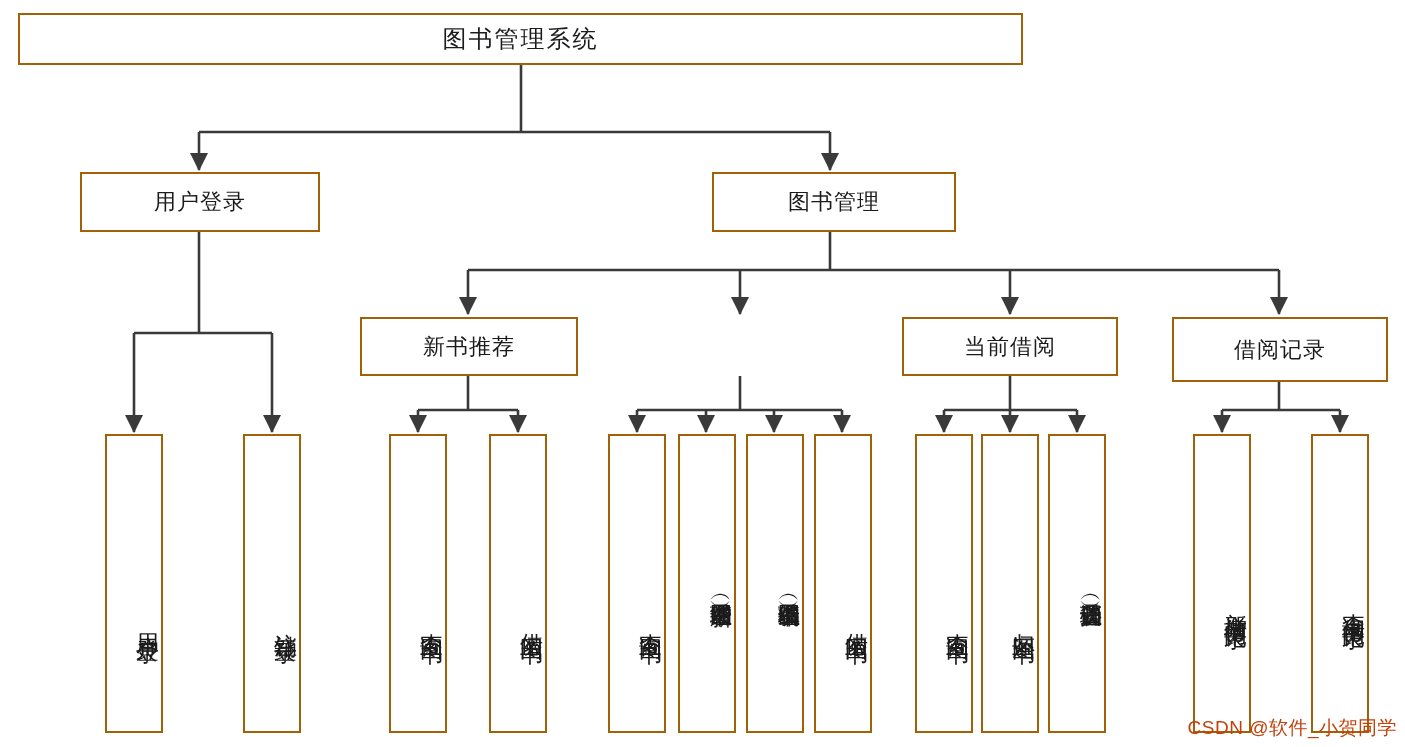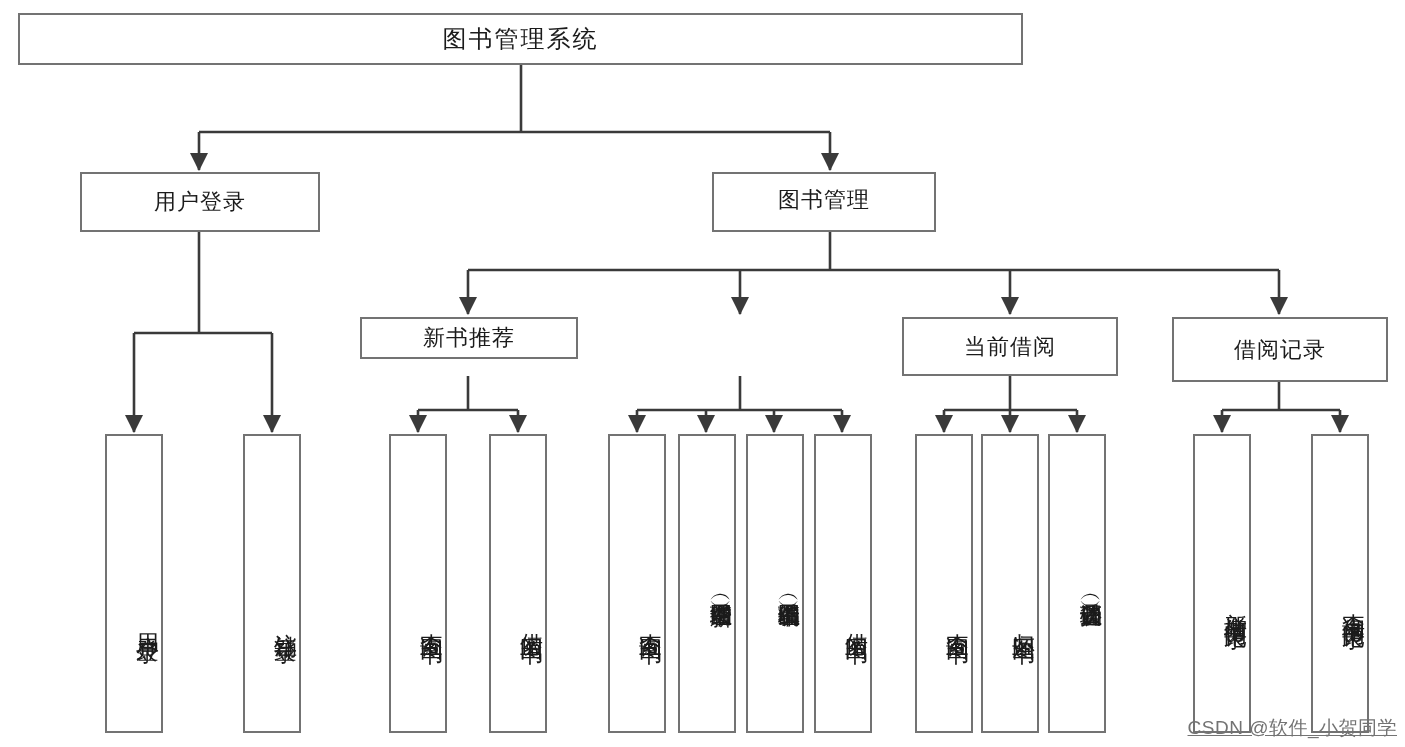--- a/index.html
+++ b/index.html
@@ -13,21 +13,21 @@
   #canvas{position:relative;width:1405px;height:747px;}
 
   
   #wires{position:absolute;left:0;top:0;width:1405px;height:747px;}
 
   
   .node{
     position:absolute;
     box-sizing:border-box;
     background:#ffffff;
-    border:2px solid #737373;
+    border:2px solid #a16207;
     display:flex;
     align-items:center;
     justify-content:center;
     color:#1b1b1b;
     line-height:1.16;
   }
   .node.h{                 
     font-size:22px;
     letter-spacing:1px;
   }
@@ -49,25 +49,24 @@
     font-size:22px;
     letter-spacing:0px;
     padding-top:6px;
   }
 
   
   #watermark{
     position:absolute;
     right:8px;bottom:6px;
     font-size:19px;
-    color:#737373;
+    color:#c2410c;
     letter-spacing:0.5px;
     user-select:none;
     white-space:nowrap;
-    text-decoration:underline;
   }
 </style>
 </head>
 <body>
 
 <div id="canvas">
 
   <svg id="wires" viewBox="0 0 1405 747" xmlns="http://www.w3.org/2000/svg">
     <defs>
       <marker id="arw" viewBox="0 0 10 10" refX="9.4" refY="5" markerWidth="7" markerHeight="7" orient="auto-start-reverse">
@@ -118,25 +117,25 @@
     </g>
   </svg>
 
   <div class="node h title" style="left:18px;top:13px;width:1005px;height:52px;">
     <span>图书管理系统</span>
   </div>
 
   <div class="node h" style="left:80px;top:172px;width:240px;height:60px;">
     <span>用户登录</span>
   </div>
-  <div class="node h" style="left:712px;top:172px;width:224px;height:60px;font-family:Liberation Mono, monospace;">
+  <div class="node h" style="left:712px;top:172px;width:244px;height:60px;">
     <span>图书管理</span>
   </div>
 
-  <div class="node h" style="left:360px;top:317px;width:218px;height:42px;">
+  <div class="node h" style="left:360px;top:317px;width:218px;height:59px;">
     <span>新书推荐</span>
   </div>
   <div class="node h" style="left:902px;top:317px;width:216px;height:59px;">
     <span>当前借阅</span>
   </div>
   <div class="node h" style="left:1172px;top:317px;width:216px;height:65px;">
     <span>借阅记录</span>
   </div>
 
   <div class="node v" style="left:105px;top:434px;width:58px;height:299px;padding-top:74px;">

